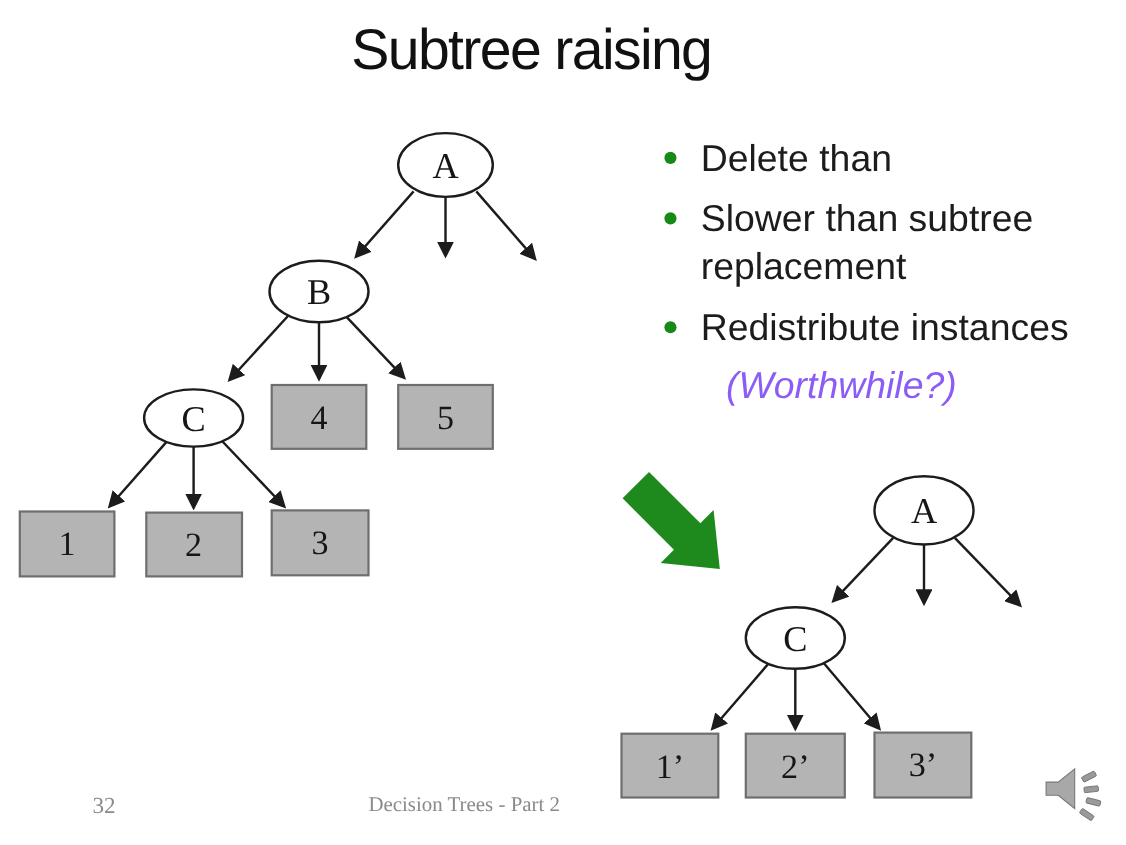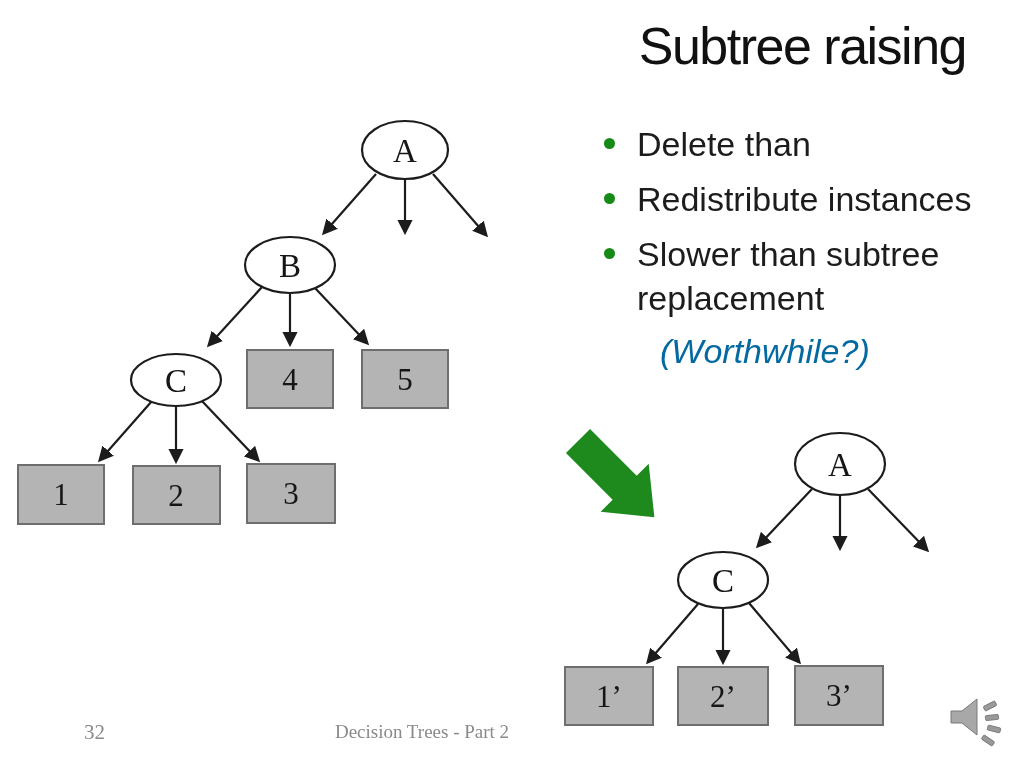--- a/index.html
+++ b/index.html
@@ -1,36 +1,36 @@
 <!DOCTYPE html>
 <html><head>
 <meta charset="utf-8">
 <style>
   html,body{margin:0;padding:0;background:#ffffff;}
   .stage{position:relative;width:1024px;height:768px;background:#ffffff;overflow:hidden;
          font-family:"Liberation Sans",sans-serif;}
 
-  .slide-title{position:absolute;left:0;top:16px;width:966px;text-align:right;
+  .slide-title{position:absolute;left:0;top:16px;width:966px;text-align:center;
                font-size:52px;letter-spacing:-1.5px;color:#111;font-weight:500;}
 
   .diagram-svg{position:absolute;left:0;top:0;width:1024px;height:768px;}
 
   .node{fill:#ffffff;stroke:#1c1c1c;stroke-width:2.2;}
   .leaf{fill:#b4b4b4;stroke:#6e6e6e;stroke-width:2;}
   .edge{stroke:#1c1c1c;stroke-width:2.2;}
   .node-label{font-family:"Liberation Serif",serif;font-size:33px;fill:#161616;text-anchor:middle;}
   .leaf-label{font-family:"Liberation Serif",serif;font-size:31px;fill:#161616;text-anchor:middle;}
 
   .bullet-list{position:absolute;left:596px;top:122px;width:400px;margin:0;padding:0;list-style:none;}
   .bullet-list li{position:relative;max-width:345px;padding-left:41px;margin:0 0 11px 0;
                   font-size:34px;line-height:44px;color:#1c1c1c;}
   .bullet-list li::before{content:"";position:absolute;left:8px;top:16px;width:11px;height:11px;
                   border-radius:50%;background:#168a16;}
   .aside-note{position:absolute;left:660px;top:330px;font-size:34px;line-height:42px;
-              font-style:italic;color:#0369a1;}
+              font-style:italic;color:#8b5cf6;}
 
   .footer-page{position:absolute;left:56px;top:720px;font-family:"Liberation Serif",serif;
                font-size:21px;color:#8a8a8a;margin-left:28px;}
   .footer-title{position:absolute;left:0;top:721px;width:844px;text-align:center;
                 font-family:"Liberation Serif",serif;font-size:19px;color:#8a8a8a;}
 
   .audio-icon{position:absolute;left:945px;top:690px;width:60px;height:60px;cursor:pointer;}
 </style>
 </head>
 <body>
@@ -97,22 +97,22 @@
       <text class="leaf-label" x="609" y="696" dy="0.35em">1’</text>
       <rect class="leaf" x="678" y="667" width="90" height="58"></rect>
       <text class="leaf-label" x="723" y="696" dy="0.35em">2’</text>
       <rect class="leaf" x="795" y="666" width="88" height="59"></rect>
       <text class="leaf-label" x="839" y="695" dy="0.35em">3’</text>
     </g>
   </svg>
 
   <ul class="bullet-list">
     <li>Delete than</li>
+    <li>Slower than subtree replacement</li>
     <li>Redistribute instances</li>
-    <li>Slower than subtree replacement</li>
   </ul>
   <div class="aside-note">(Worthwhile?)</div>
 
   <div class="footer-page">32</div>
   <div class="footer-title">Decision Trees - Part 2</div>
 
   <svg class="audio-icon" viewBox="0 0 60 60" xmlns="http://www.w3.org/2000/svg">
     <polygon points="6,21 17,21 32,9 32,45 17,33 6,33" fill="#a8a8a8" stroke="#787878" stroke-width="1"></polygon>
     <g fill="#9a9a9a" stroke="#6f6f6f" stroke-width="0.8">
       <rect x="38.5" y="13.5" width="13" height="5" rx="1" transform="rotate(-27 45 16)"></rect>

